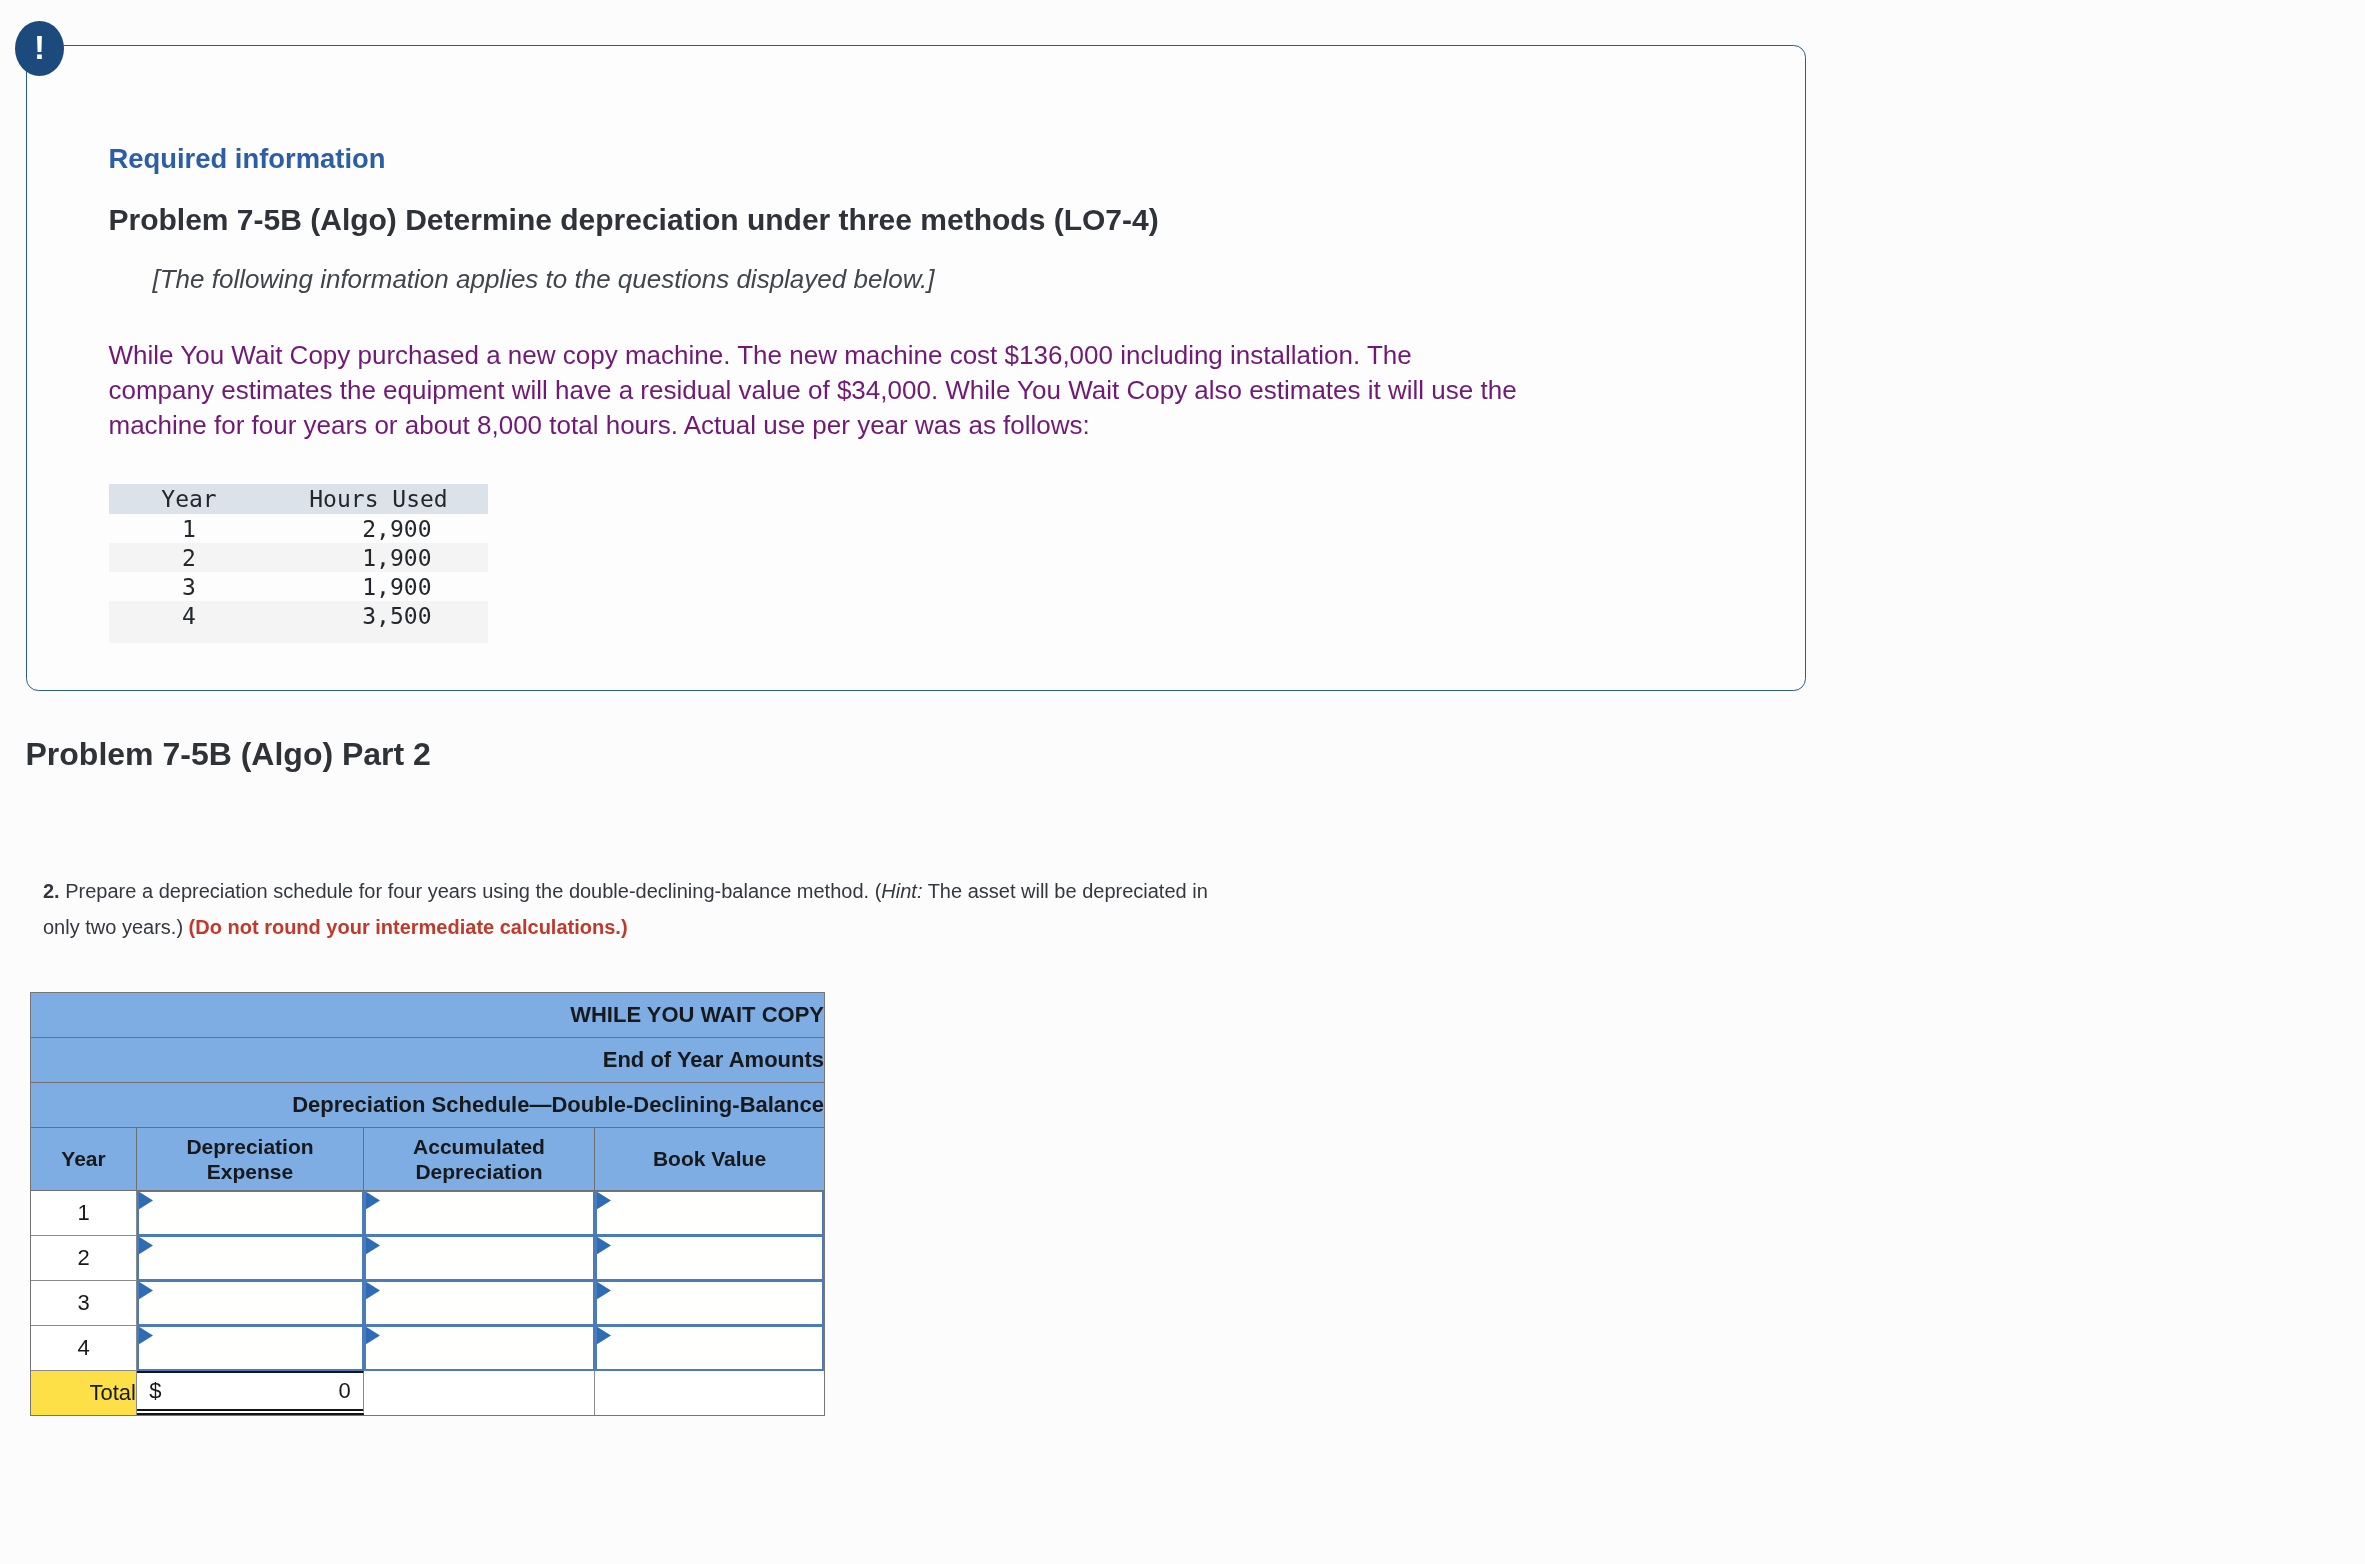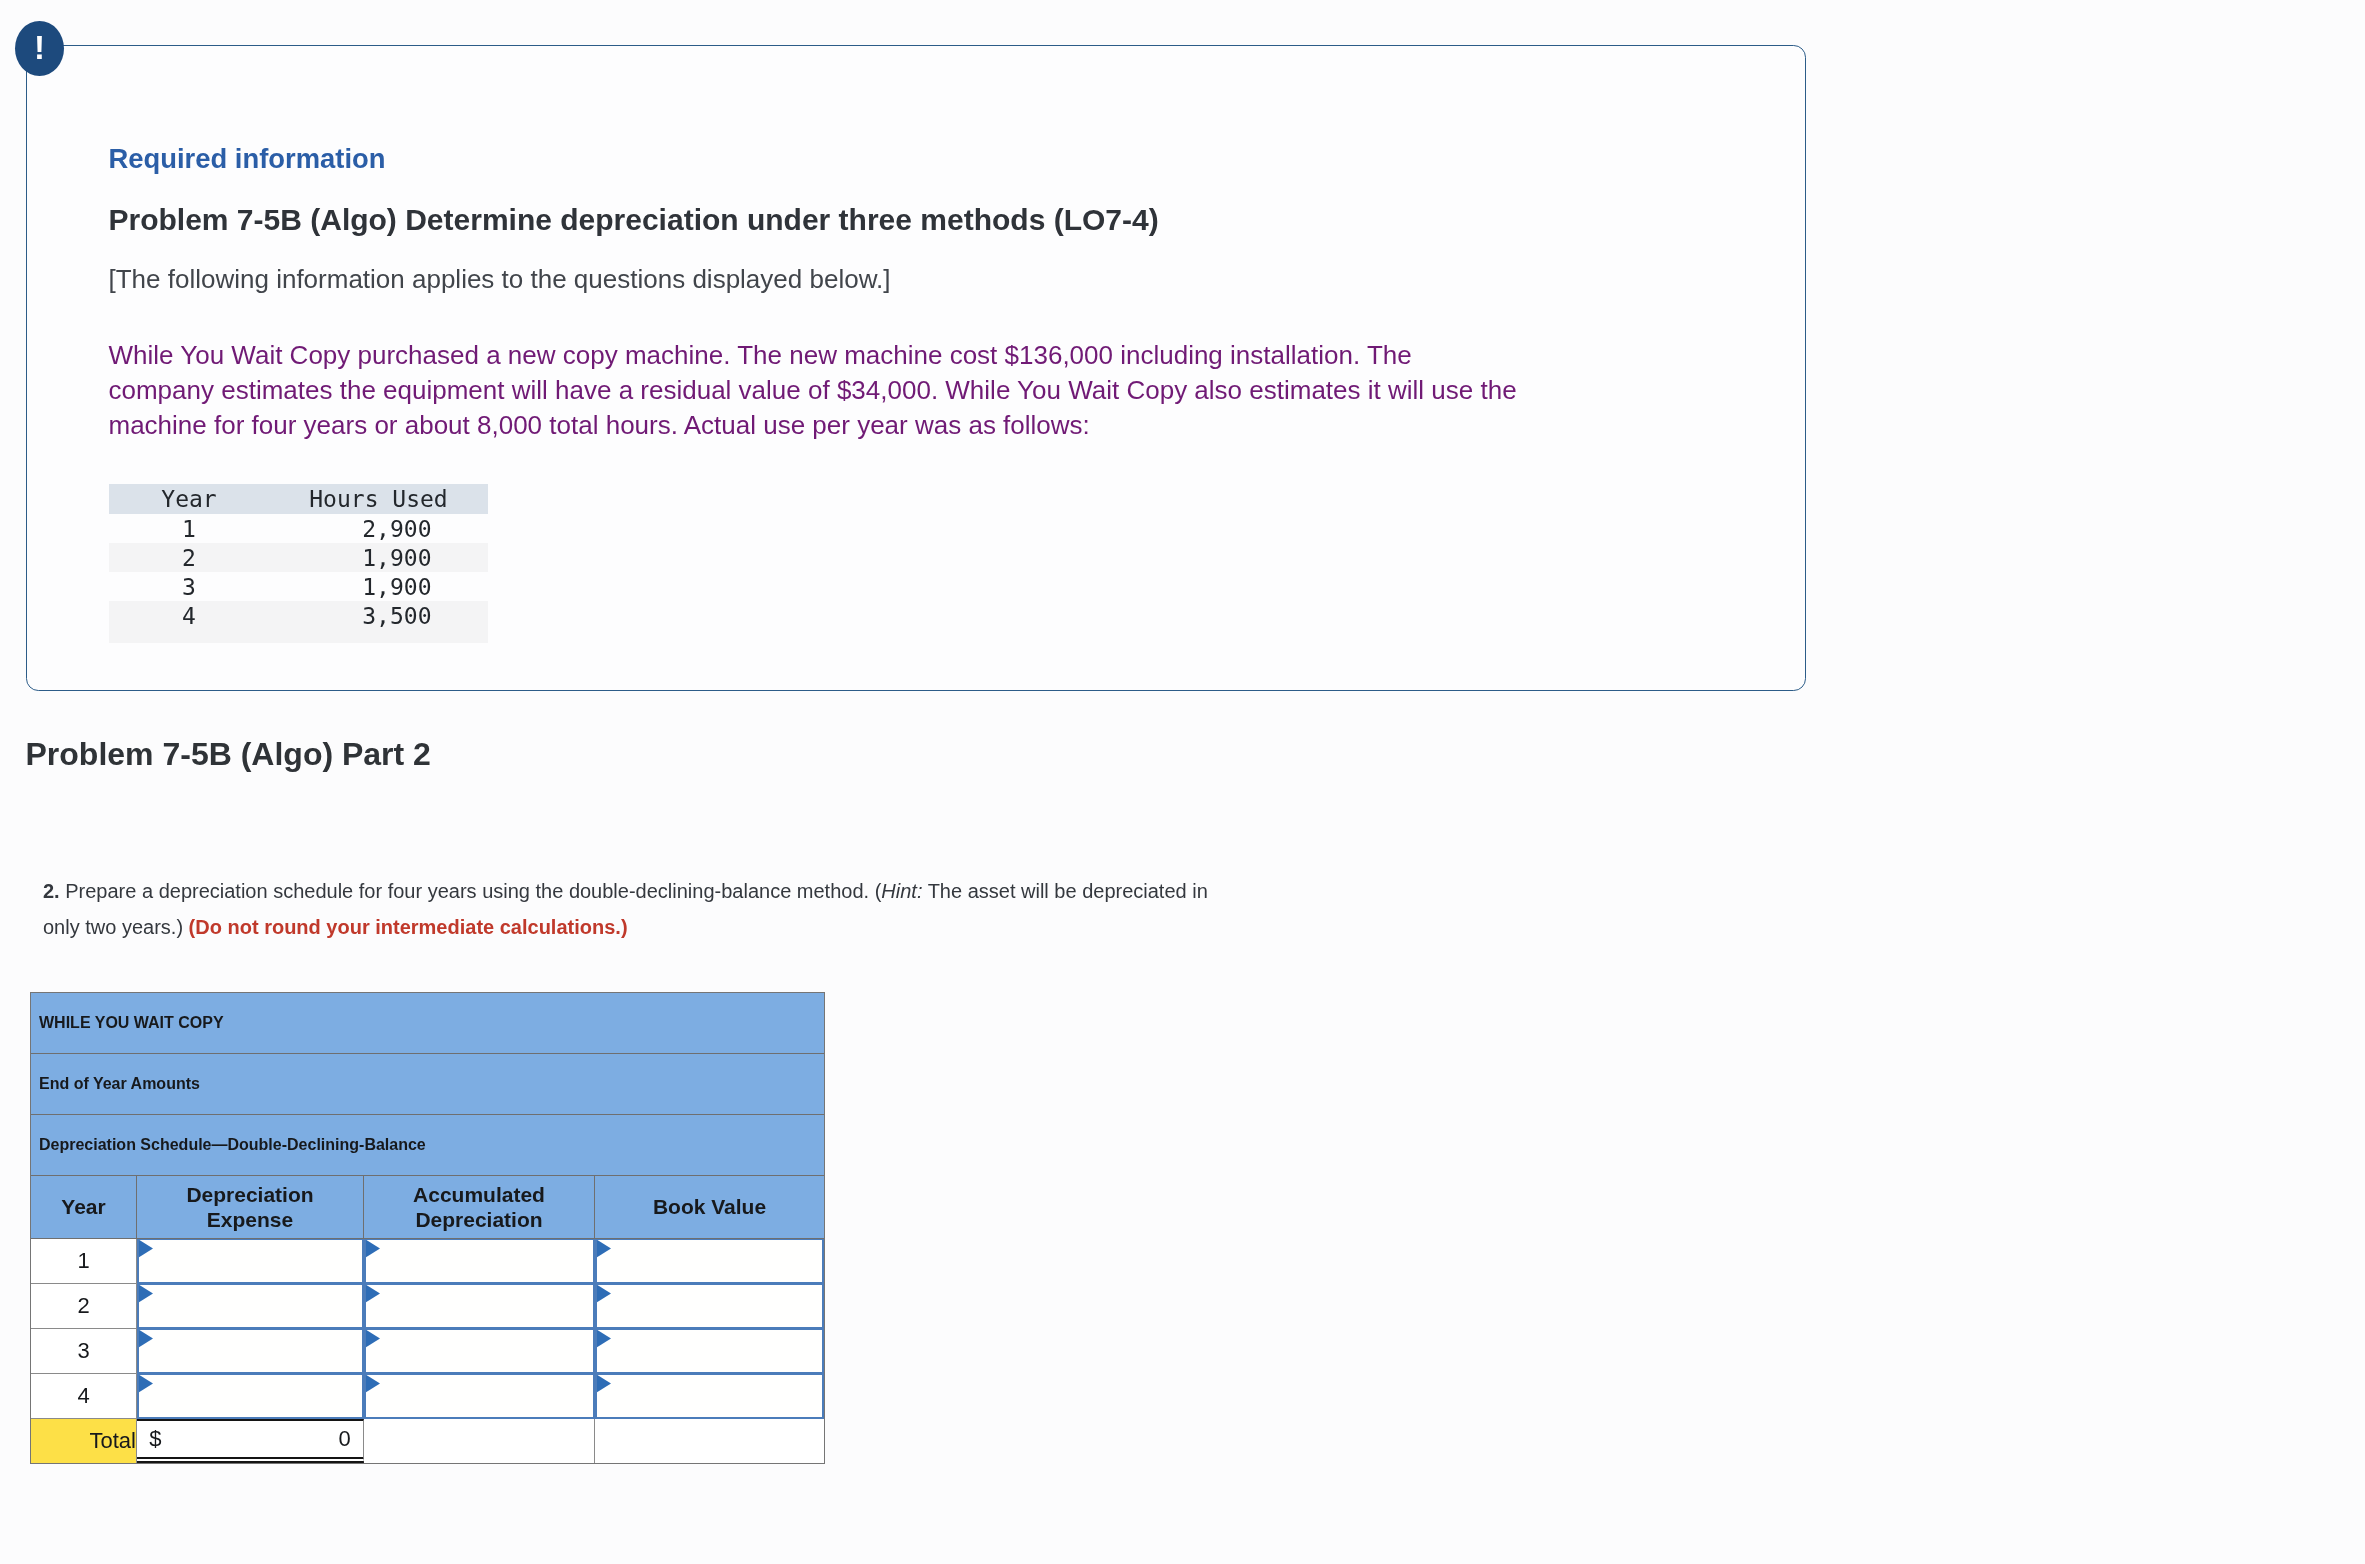--- a/index.html
+++ b/index.html
@@ -26,21 +26,21 @@
   .alert-icon {
     position:absolute; left:-11.4px; top:-25.5px;
     width:49px; height:55px;
     background:#1d4a7d;
     border-radius:50%;
     display:flex; align-items:center; justify-content:center;
     color:#ffffff; font-weight:bold; font-size:33px;
   }
   .kicker { font-size:27.4px; font-weight:bold; color:#2b5ea7;margin-top:48px; }
   .prob-title { margin-top:28px; font-size:30px; font-weight:bold; color:#2f3339; }
-  .applies { margin-top:27.4px; font-size:26px; color:#41454b; }
+  .applies { margin-top:27.4px; font-size:26px; font-style:italic; color:#41454b;margin-left:44px; }
   .body-par { margin-top:43px; font-size:26px; line-height:35px; white-space:pre-line; color:#701a75; }
 
   
   .hours {
     margin-top:41px;
     border-collapse:collapse;
     font-family:"DejaVu Sans Mono", monospace;
     font-size:23px; color:#23272c;
     width:378px;
     table-layout:fixed;
@@ -78,24 +78,24 @@
     border:1.4px solid #757575;
     color:#17191c;
     background:#fdfdfe;
   }
   .schedule col.cy  { width:106px; }
   .schedule col.cd  { width:227px; }
   .schedule col.ca  { width:231px; }
   .schedule col.cb  { width:229px; }
 
   .schedule tr.title-row td {
-    background:#7dade2; font-weight:bold; font-size:16px;
-    text-align:left; height:44px;
+    background:#7dade2; font-weight:bold; font-size:22px;
+    text-align:right; height:44px;
     border-bottom:1.4px solid #6f6f6f;
-    padding:8px;
+    padding:0;
   }
   .schedule tr.cols th {
     background:#7dade2; font-weight:bold; font-size:21px; line-height:1.2;
     text-align:center; vertical-align:middle;
     height:63px;
     border-bottom:1.4px solid #6f6f6f;
     border-right:1.4px solid #6f6f6f;
     padding:0 13.2px; box-sizing:border-box;
   }
   .schedule tr.cols th:last-child { border-right:none; }

